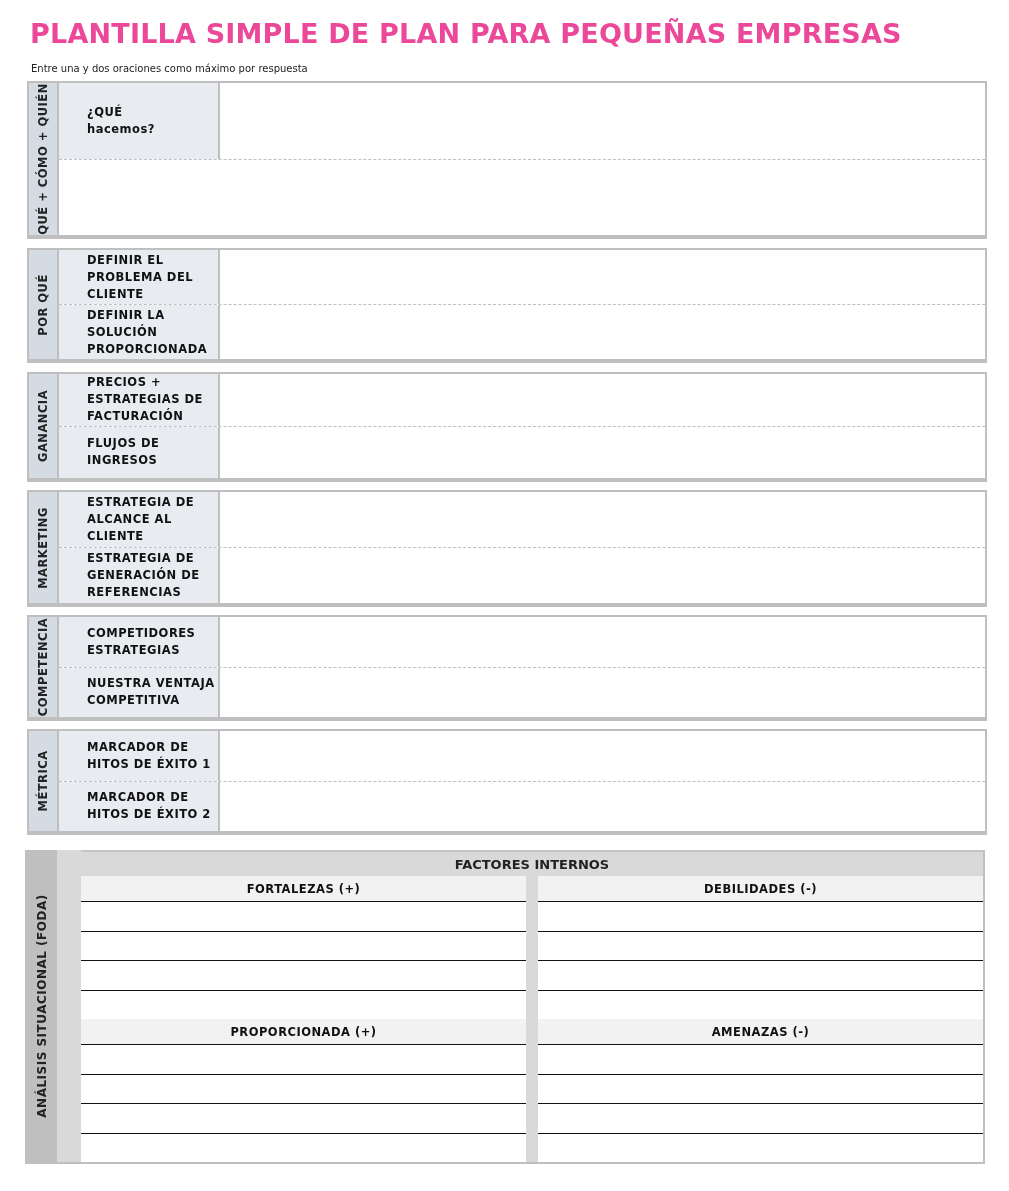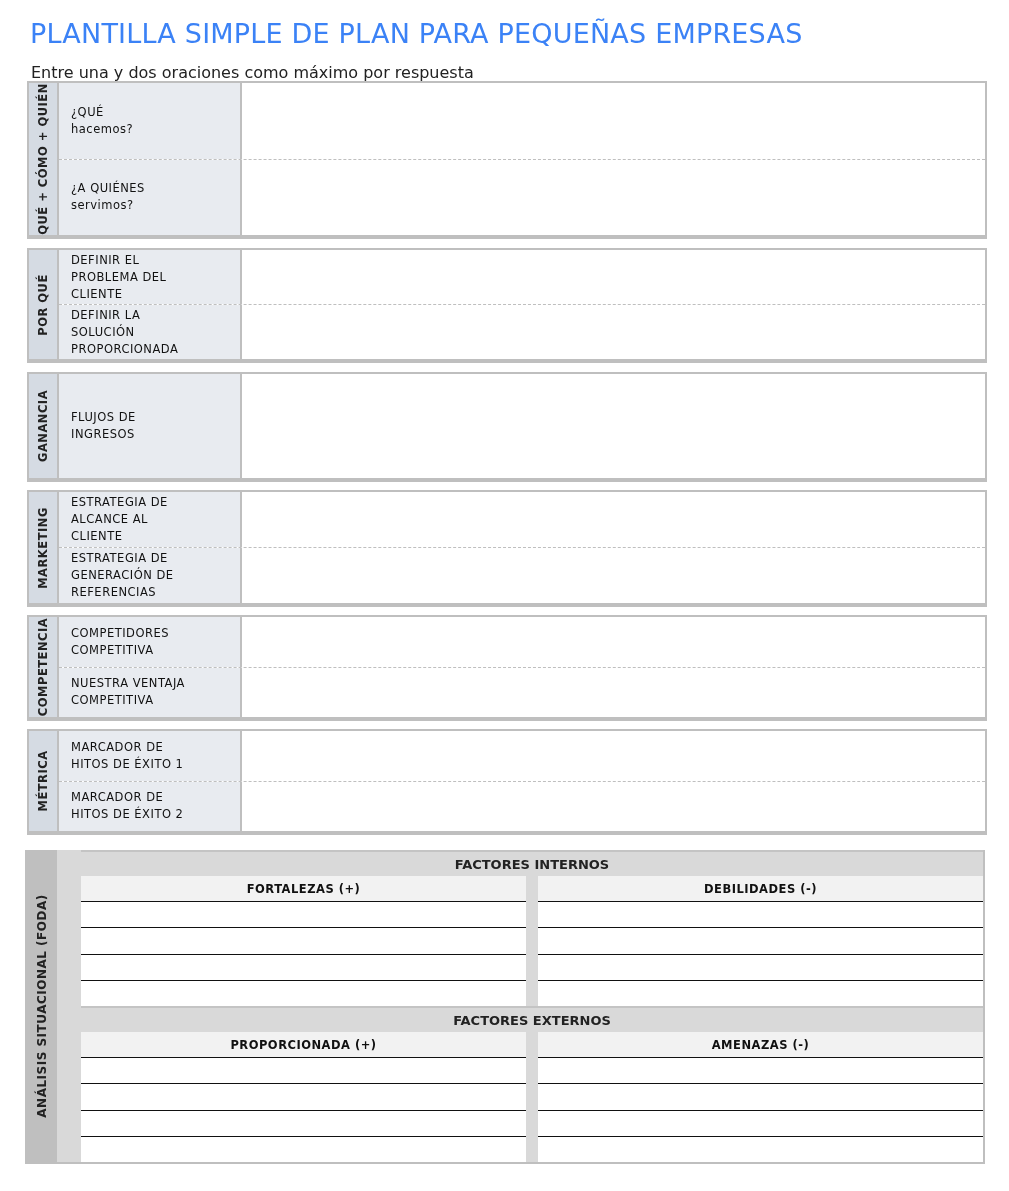--- a/index.html
+++ b/index.html
@@ -1,26 +1,26 @@
 <!DOCTYPE html>
 <html><head>
 <meta charset="utf-8">
 <style>
   * { box-sizing: border-box; margin: 0; padding: 0; }
   body { width: 1009px; height: 1191px; background: #ffffff; font-family: "DejaVu Sans", sans-serif; position: relative; overflow: hidden; }
-  .title { position: absolute; left: 30px; top: 18px; font-family: "DejaVu Sans", sans-serif; font-weight: normal; font-size: 27px; color: #3b82f6; letter-spacing: 0.2px; white-space: nowrap; }
-  .subtitle { position: absolute; left: 31px; top: 63px; font-size: 16px; color: #222; }
+  .title { position: absolute; left: 30px; top: 18px; font-family: "DejaVu Sans", sans-serif; font-weight: bold; font-size: 27px; color: #ec4899; letter-spacing: 0.2px; white-space: nowrap; }
+  .subtitle { position: absolute; left: 31px; top: 63px; font-size: 10px; color: #222; }
 
   .section { position: absolute; left: 27px; width: 960px; border: 2px solid #bfbfbf; border-bottom-width: 4px; display: flex; }
   .section .side { width: 30px; background: #d5dbe3; border-right: 2px solid #bfbfbf; position: relative; }
   .section .side span { position: absolute; left: 50%; top: 50%; transform: translate(-50%, -50%) rotate(-90deg); white-space: nowrap; font-size: 11.5px; font-weight: bold; color: #222; letter-spacing: 0.5px; }
   .section .rows { flex: 1; display: flex; flex-direction: column; }
   .row { flex: 1; display: flex; border-top: 1px dashed #bfbfbf; }
   .row:first-child { border-top: none; }
-  .row .label { width: 183px; background: #e8ebf0; border-right: 2px solid #bfbfbf; display: flex; align-items: center; padding-left: 12px; font-size: 11.5px; font-weight: normal; color: #111; line-height: 17px; white-space: pre-line; letter-spacing: 0.5px; }
+  .row .label { width: 161px; background: #e8ebf0; border-right: 2px solid #bfbfbf; display: flex; align-items: center; padding-left: 28px; font-size: 11.5px; font-weight: bold; color: #111; line-height: 17px; white-space: pre-line; letter-spacing: 0.5px; }
   .row .input { flex: 1; background: #fff; }
 
   .foda { position: absolute; left: 25px; top: 850px; width: 960px; height: 314px; border: 2px solid #bfbfbf; border-top: none; display: flex; background: #bfbfbf; }
   .foda .side { width: 30px; background: #bfbfbf; position: relative; }
   .foda .side span { position: absolute; left: 50%; top: 50%; transform: translate(-50%, -50%) rotate(-90deg); white-space: nowrap; font-size: 12px; font-weight: bold; color: #222; letter-spacing: 0.5px; }
   .foda .main { flex: 1; display: flex; flex-direction: column; background: #d9d9d9; padding-left: 24px; }
   .band { height: 26px; background: #d9d9d9; border-top: 2px solid #c4c4c4; display: flex; align-items: center; justify-content: center; font-size: 13px; font-weight: bold; color: #222; }
   .cols { display: flex; flex: 1; }
   .col { flex: 1; display: flex; flex-direction: column; background: #8b5cf6; }
   .col.left { border-right: 12px solid #d9d9d9; }
@@ -38,22 +38,20 @@
   <div class="side">
       <span>QUÉ + CÓMO + QUIÉN</span>
     </div>
   <div class="rows">
     <div class="row">
         <div class="label">¿QUÉ
 hacemos?</div>
         <div class="input"></div>
       </div>
     <div class="row">
-        <div class="label">¿A QUIÉNES
-servimos?</div>
         <div class="input"></div>
       </div>
   </div>
 </div>
 
 <div class="section" style="top:248px;height:115px;">
   <div class="side">
       <span>POR QUÉ</span>
     </div>
   <div class="rows">
@@ -70,20 +68,26 @@
         <div class="input"></div>
       </div>
   </div>
 </div>
 
 <div class="section" style="top:372px;height:110px;">
   <div class="side">
       <span>GANANCIA</span>
     </div>
   <div class="rows">
+    <div class="row">
+        <div class="label">PRECIOS +
+ESTRATEGIAS DE
+FACTURACIÓN</div>
+        <div class="input"></div>
+      </div>
     <div class="row">
         <div class="label">FLUJOS DE
 INGRESOS</div>
         <div class="input"></div>
       </div>
   </div>
 </div>
 
 <div class="section" style="top:490px;height:117px;">
   <div class="side">
@@ -105,21 +109,21 @@
   </div>
 </div>
 
 <div class="section" style="top:615px;height:106px;">
   <div class="side">
       <span>COMPETENCIA</span>
     </div>
   <div class="rows">
     <div class="row">
         <div class="label">COMPETIDORES
-COMPETITIVA</div>
+ESTRATEGIAS</div>
         <div class="input"></div>
       </div>
     <div class="row">
         <div class="label">NUESTRA VENTAJA
 COMPETITIVA</div>
         <div class="input"></div>
       </div>
   </div>
 </div>
 
@@ -156,21 +160,20 @@
         <div class="line"></div>
       </div>
       <div class="col">
         <div class="colhead">DEBILIDADES (-)</div>
         <div class="line"></div>
         <div class="line"></div>
         <div class="line"></div>
         <div class="line"></div>
       </div>
     </div>
-    <div class="band">FACTORES EXTERNOS</div>
     <div class="cols">
       <div class="col left">
         <div class="colhead">PROPORCIONADA (+)</div>
         <div class="line"></div>
         <div class="line"></div>
         <div class="line"></div>
         <div class="line"></div>
       </div>
       <div class="col">
         <div class="colhead">AMENAZAS (-)</div>

